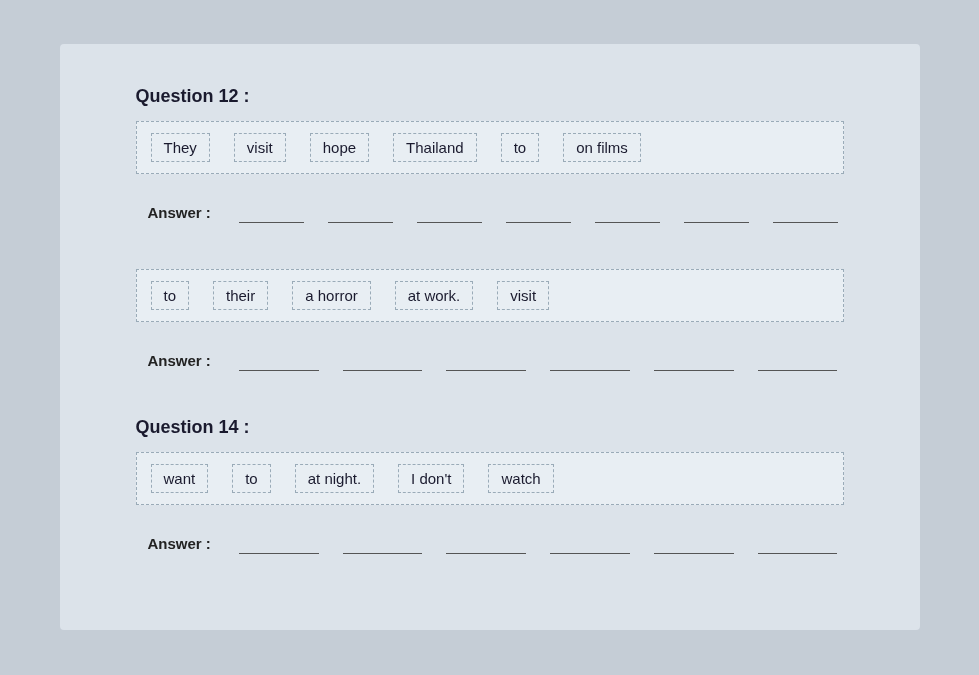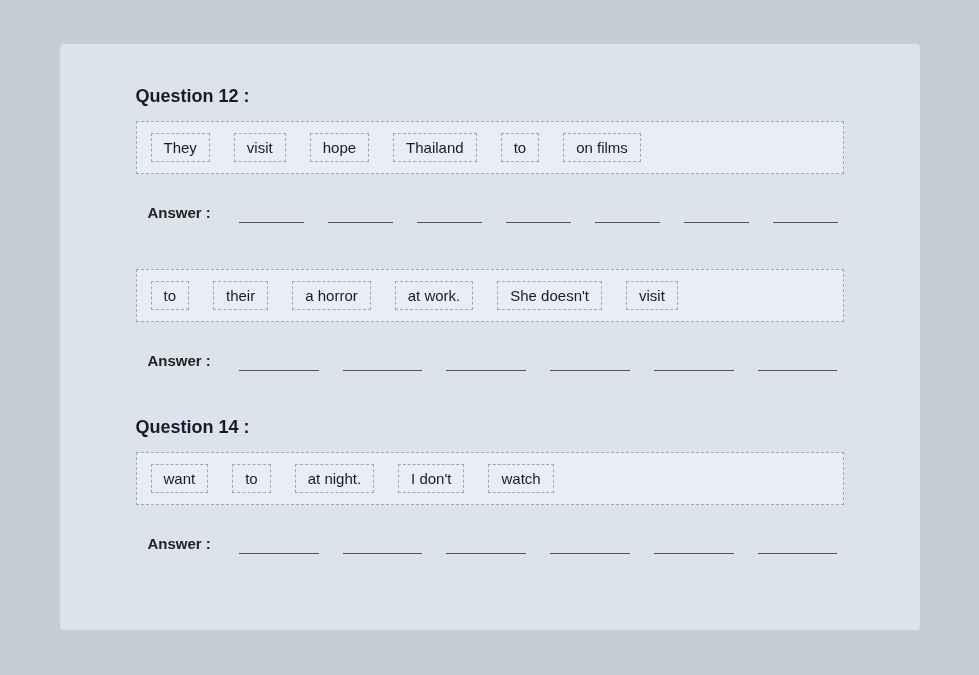--- a/index.html
+++ b/index.html
@@ -106,21 +106,20 @@
           <span class="answer-line"></span>
           <span class="answer-line"></span>
         </div>
       </div>
       <div class="question-block">
         <div class="word-bank">
           <span class="word-chip">to</span>
           <span class="word-chip">their</span>
           <span class="word-chip">a horror</span>
           <span class="word-chip">at work.</span>
-          <span class="word-chip">She doesn't</span>
           <span class="word-chip">visit</span>
         </div>
         <div class="answer-row">
           <span class="answer-label">Answer :</span>
           <span class="answer-line"></span>
           <span class="answer-line"></span>
           <span class="answer-line"></span>
           <span class="answer-line"></span>
           <span class="answer-line"></span>
           <span class="answer-line"></span>

